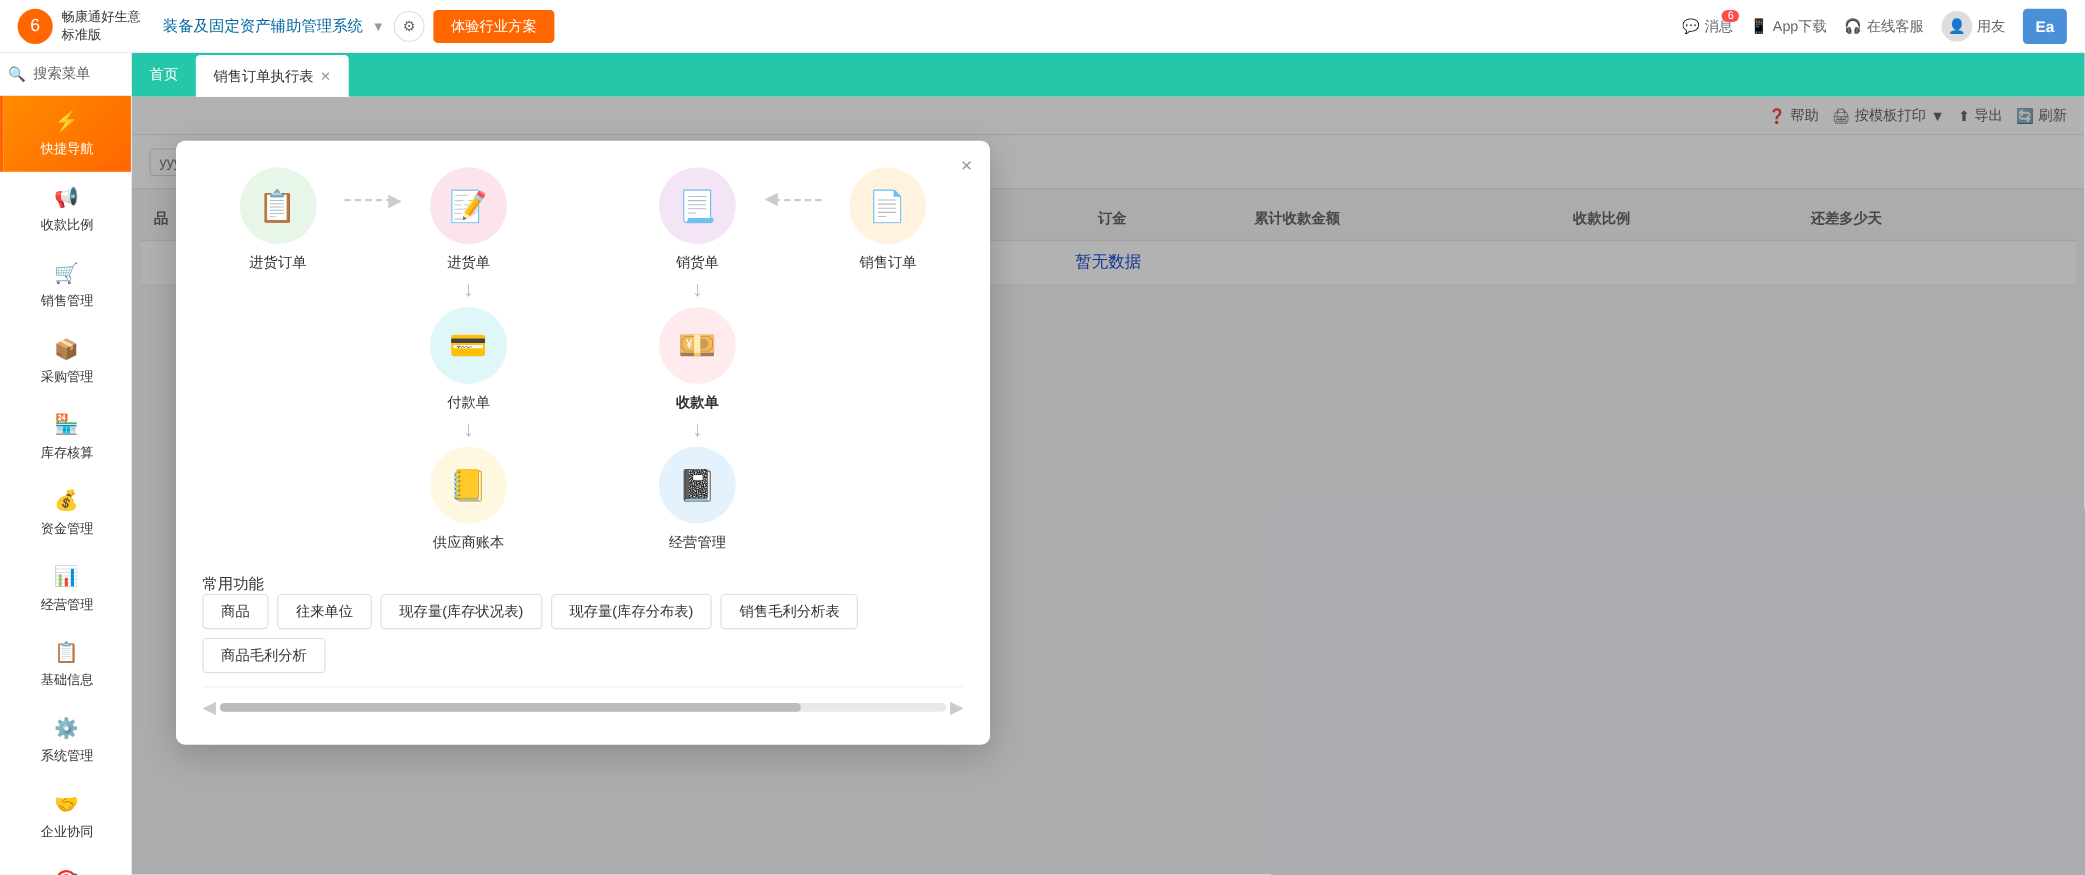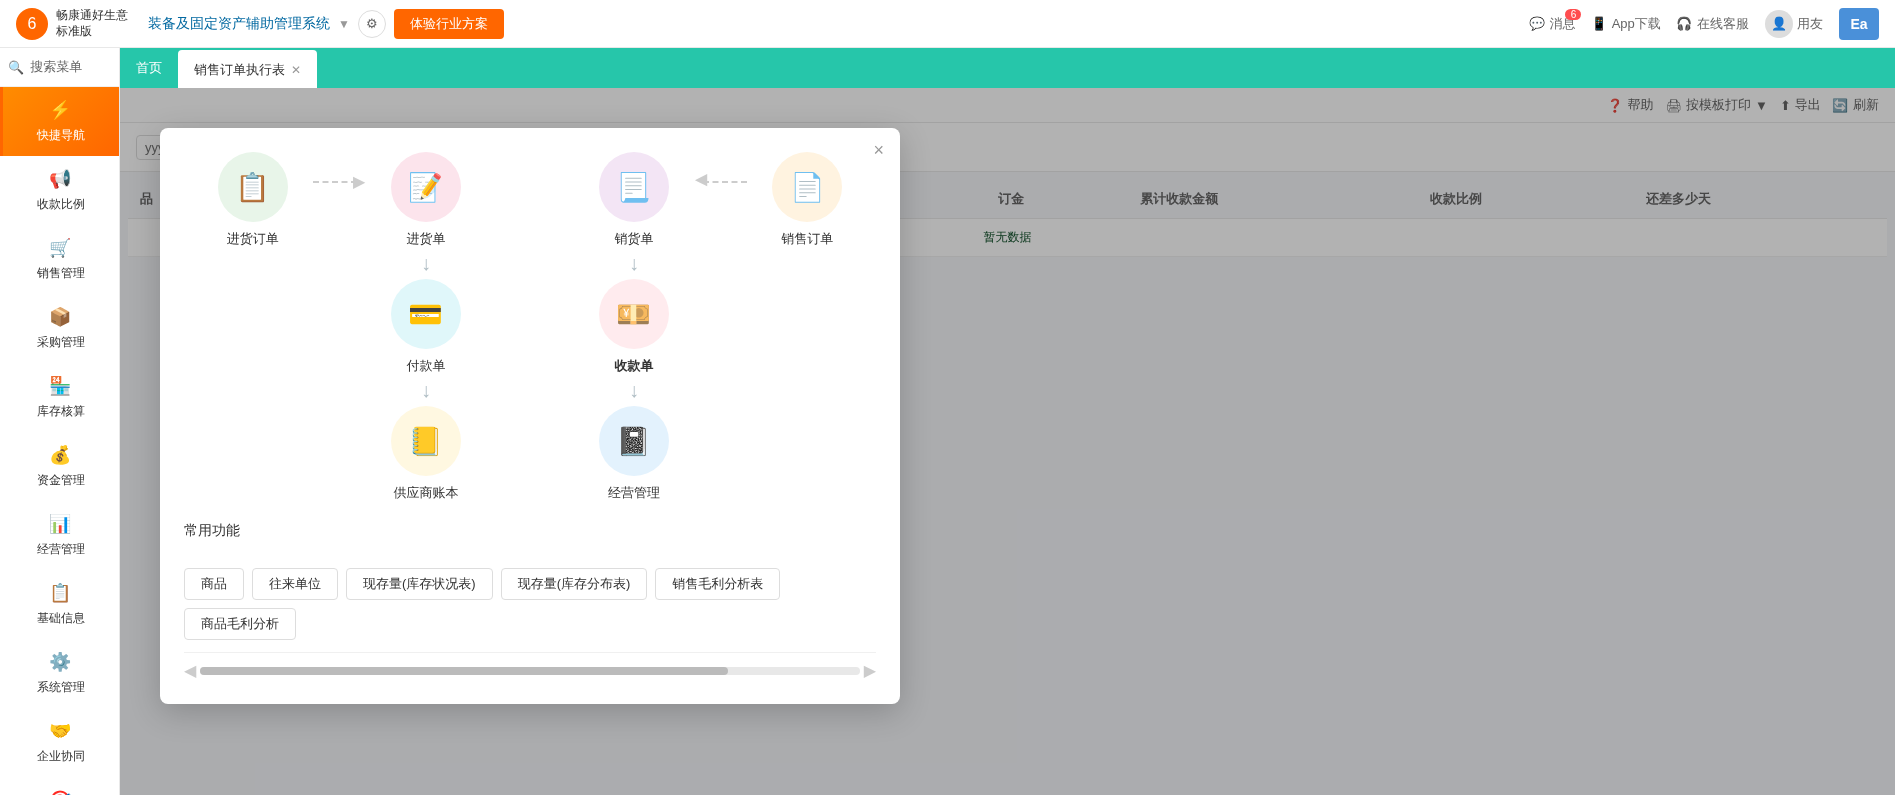--- a/index.html
+++ b/index.html
@@ -248,22 +248,22 @@
       background: #f5f6fa;
       padding: 10px 12px;
       text-align: left;
       font-size: 13px;
       color: #666;
       border-bottom: 1px solid #e8e8e8;
       white-space: nowrap;
     }
     .data-table td {
       padding: 10px 12px;
-      font-size: 12px;
-      color: #14532d;
+      font-size: 15px;
+      color: #1d4ed8;
       border-bottom: 1px solid #f0f0f0;
     }
     .empty-data {
       text-align: center;
       padding: 60px;
       color: #999;
       font-size: 13px;
     }
 
     
@@ -311,21 +311,21 @@
     .flow-label {
       font-size: 13px; color: #333; text-align: right;
     }
 
     
     .common-functions {
       margin-top: 20px;
     }
     .common-title {
       font-size: 14px; color: #333; font-weight: 500;
-      margin-bottom: 28px;
+      margin-bottom: 0;
     }
     .func-grid {
       display: flex;
       flex-wrap: wrap;
       gap: 8px;
       margin-bottom: 8px;
     }
     .func-btn {
       border: 1px solid #ddd;
       background: white;

